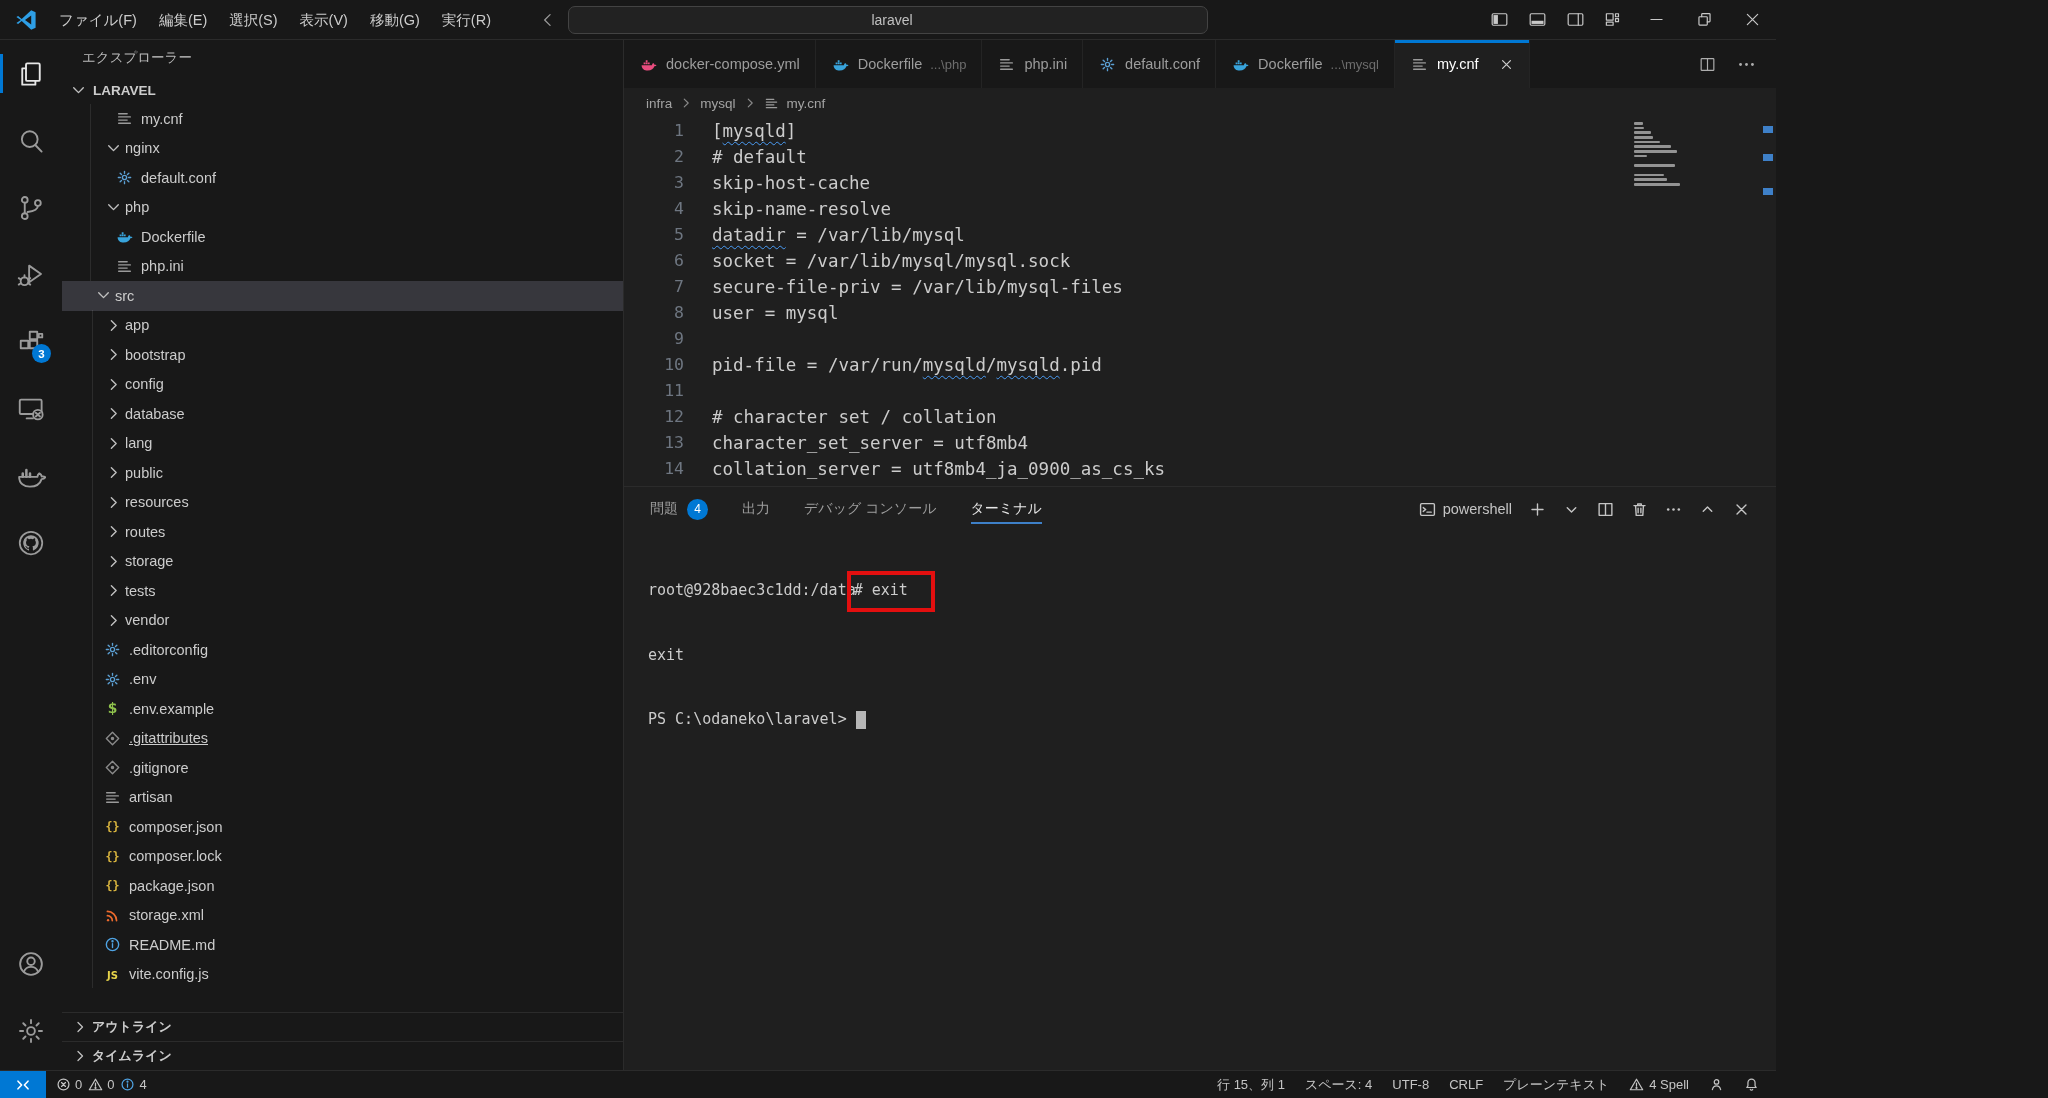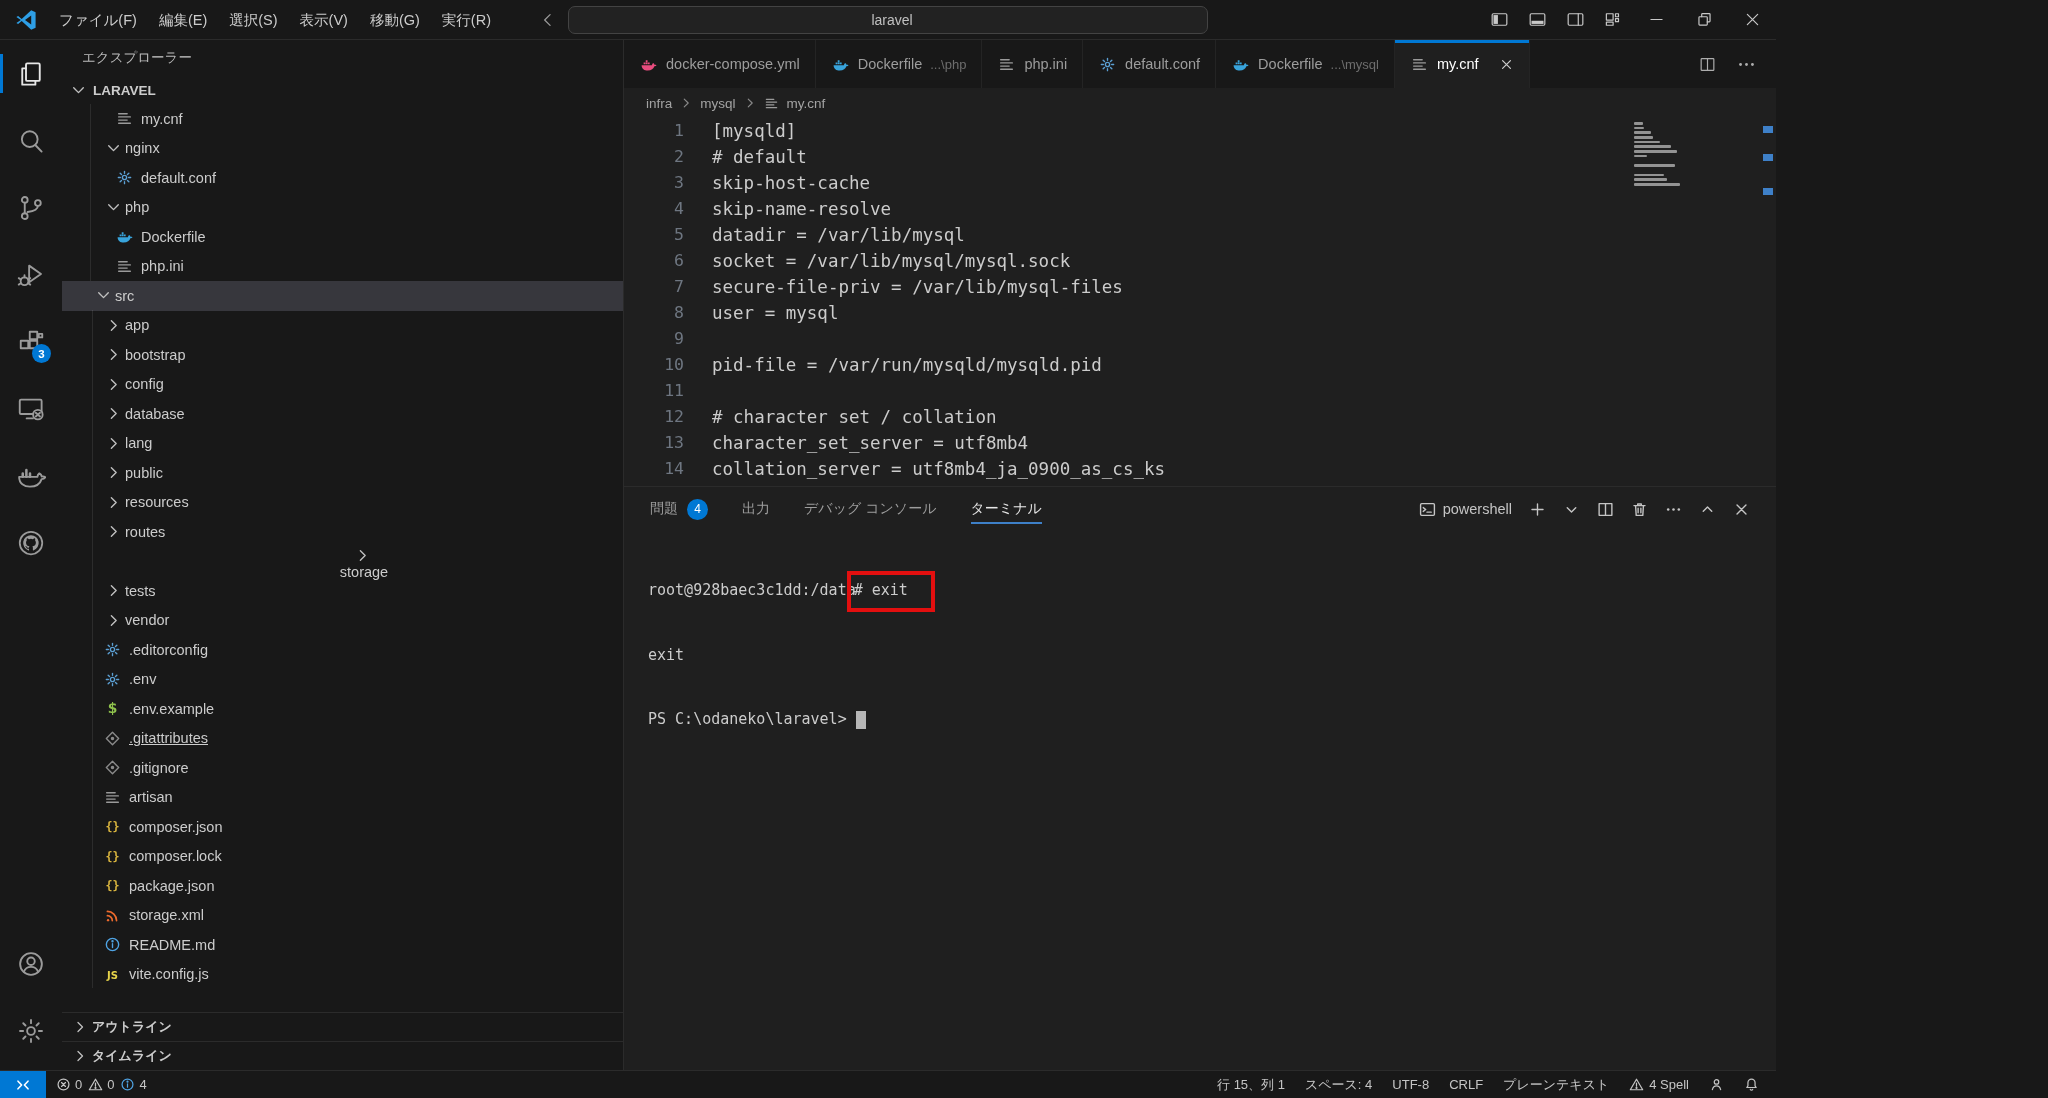--- a/index.html
+++ b/index.html
@@ -70,21 +70,21 @@
 
   .breadcrumb { height:30px; display:flex; align-items:center; gap:7px; padding-left:22px; font-size:13.5px; color:#a3a3a3;text-align:center; }
   .bc-sep { color:#8a8a8a; } .bc-sep svg { width:14px; height:14px; }
   .breadcrumb .fi { width:16px; height:16px; margin-right:0; } .breadcrumb .fi svg { width:15px; height:15px; }
 
   .code-area { position:absolute; top:78px; left:0; right:0; height:368px; overflow:hidden; }
   .code-line { height:26px; display:flex; font-family:"DejaVu Sans Mono",monospace; font-size:17.5px; line-height:26px;
     color:#cccccc; white-space:pre; }
   .ln { width:60px; text-align:right; color:#6e7681; font-size:16.5px; flex:none; }
   .ct { padding-left:28px; }
-  .squiggle { text-decoration-style:wavy; text-decoration-color:#4a9cf5;
+  .squiggle { text-decoration:underline; text-decoration-style:wavy; text-decoration-color:#4a9cf5;
     text-decoration-thickness:1.2px; text-underline-offset:4px; }
 
   .minimap { position:absolute; top:82px; right:92px; width:50px; }
   .minimap .mm-bar { height:2.6px; margin-bottom:2.1px; background:rgba(255,255,255,0.52); border-radius:1px; }
   .overview { position:absolute; top:78px; right:3px; width:10px; height:368px; }
   .ov-mark { position:absolute; left:0; width:10px; height:7px; background:#3e80c8; }
 
   
   .panel { position:absolute; left:0; right:0; top:446px; bottom:0; background:#1f1f1f; border-top:1px solid #2b2b2b; }
   .panel-tabs { height:44px; display:flex; align-items:center; gap:34px; padding-left:26px; font-size:14px;
@@ -423,21 +423,21 @@
           <span>resources</span>
         </div>
         <div class="tree-row" style="padding-left: 43px; text-align: center;">
           <span class="twistie">
             <svg viewBox="0 0 16 16" fill="none" stroke="currentColor" stroke-width="1.3" stroke-linecap="round" stroke-linejoin="round">
               <path d="M6 3.5 10.5 8 6 12.5"></path>
             </svg>
           </span>
           <span>routes</span>
         </div>
-        <div class="tree-row" style="padding-left: 43px; flex-direction: column;">
+        <div class="tree-row" style="padding-left: 43px;">
           <span class="twistie">
             <svg viewBox="0 0 16 16" fill="none" stroke="currentColor" stroke-width="1.3" stroke-linecap="round" stroke-linejoin="round">
               <path d="M6 3.5 10.5 8 6 12.5"></path>
             </svg>
           </span>
           <span>storage</span>
         </div>
         <div class="tree-row" style="padding-left: 43px;">
           <span class="twistie">
             <svg viewBox="0 0 16 16" fill="none" stroke="currentColor" stroke-width="1.3" stroke-linecap="round" stroke-linejoin="round">

